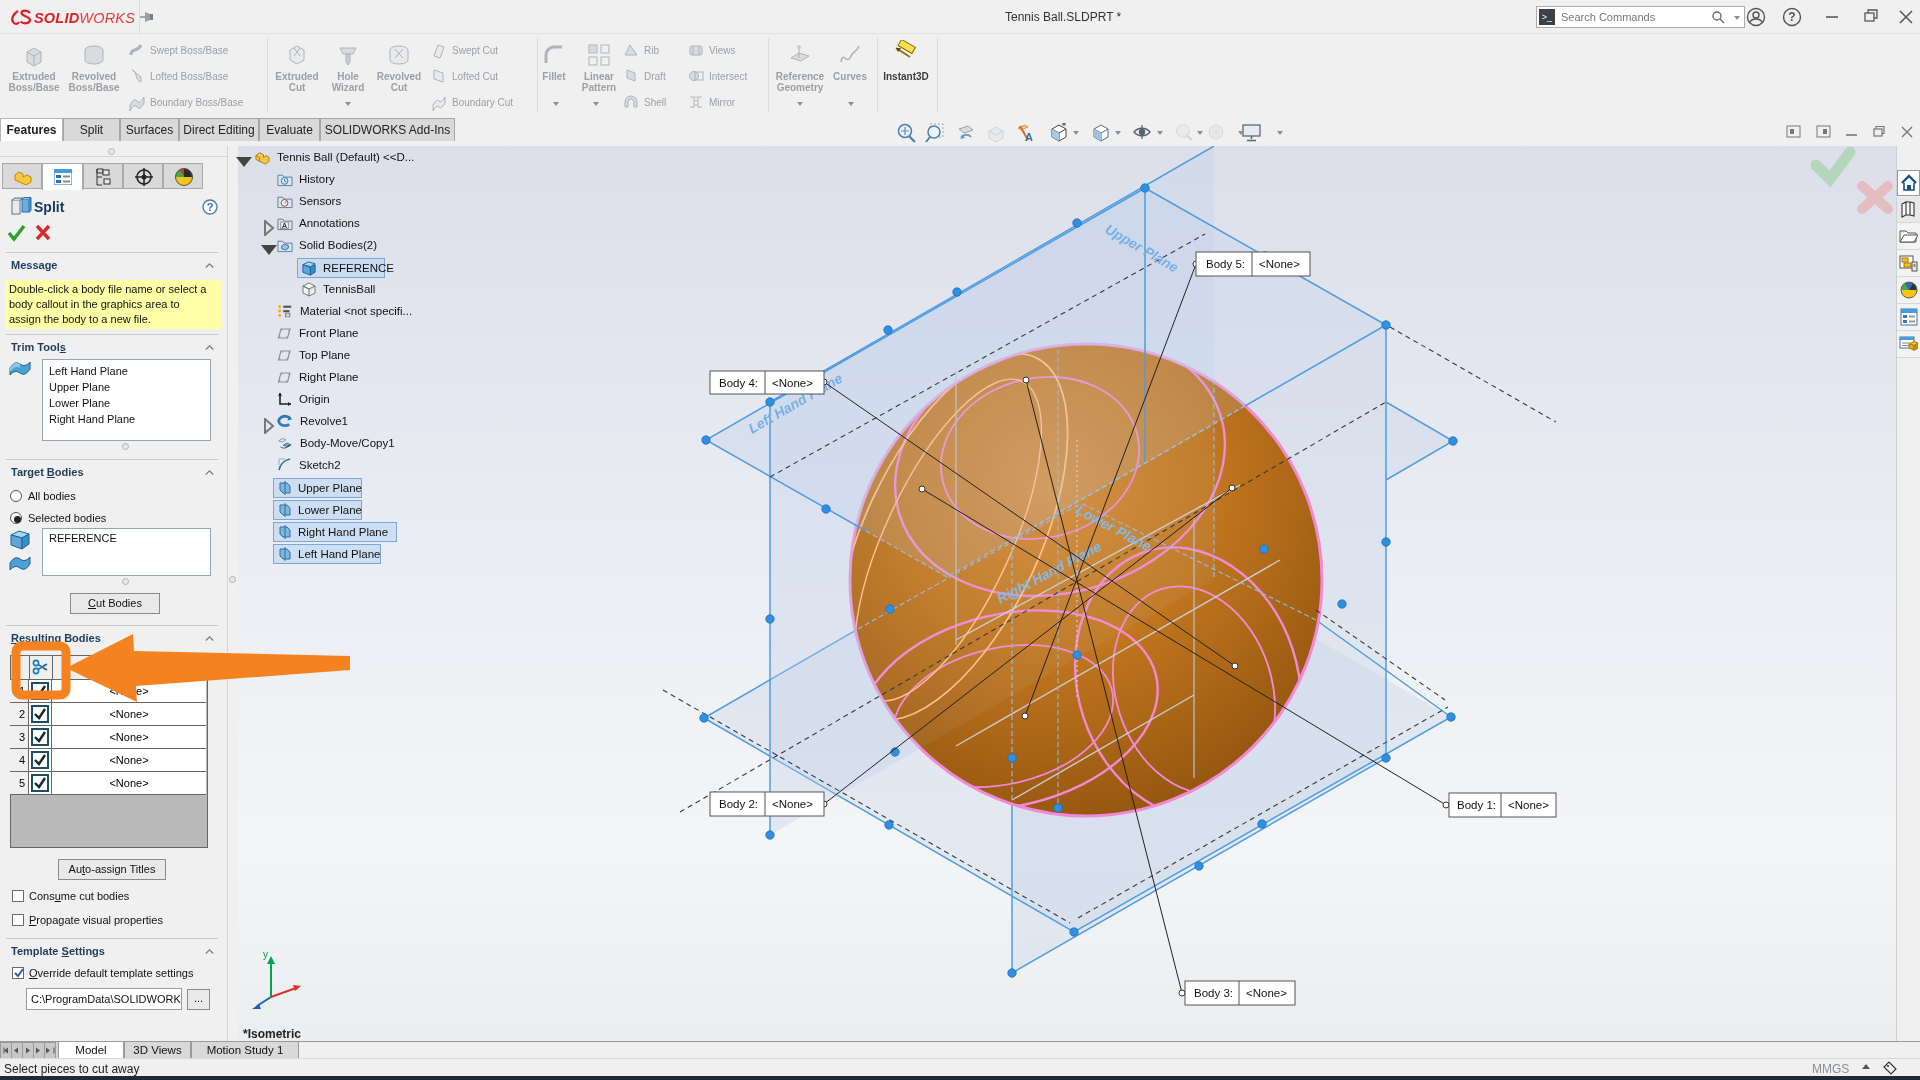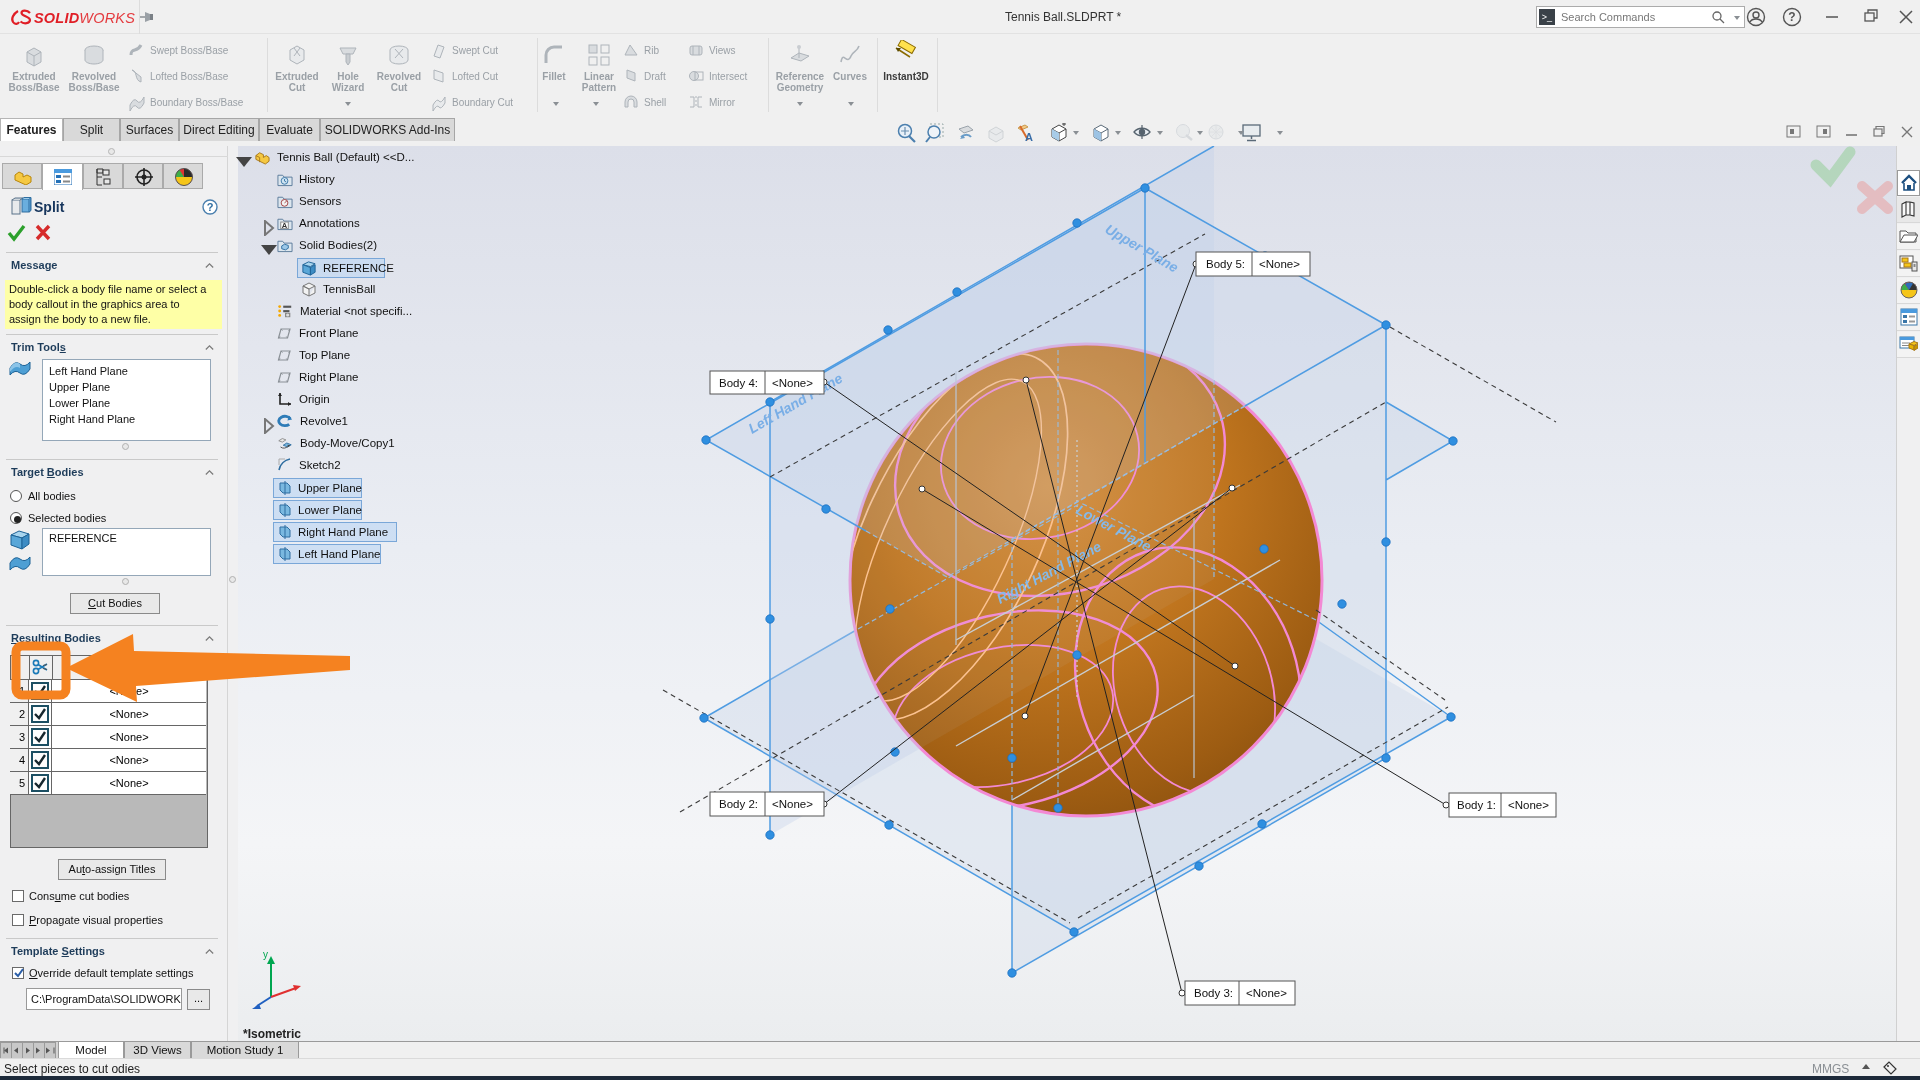--- a/index.html
+++ b/index.html
@@ -904,21 +904,21 @@
           <path d="M30 8.5 l-4 -3 v6 Z"></path>
           <path d="M40 8.5 l-4 -3 v6 Z"></path>
           <path d="M50 8.5 l-4 -3 v6 Z M53.5 5.5 v6 h1 v-6 Z"></path>
         </g>
     </svg>
     <div class="btab active" style="left:58px;width:66px;">Model</div>
     <div class="btab" style="left:124px;width:67px;">3D Views</div>
     <div class="btab" style="left:191px;width:108px;">Motion Study 1</div>
   </div>
   <div id="statusbar" class="abs">
-      <span style="position:absolute;left:4px;top:3px">Select pieces to cut odies</span>
+      <span style="position:absolute;left:4px;top:3px">Select pieces to cut away</span>
     <span style="position:absolute;left:1812px;top:3px;color:#8a8f94;">MMGS</span>
     <span style="position:absolute;left:1862px;top:5px;width:0;height:0;border-left:4px solid transparent;border-right:4px solid transparent;border-bottom:5px solid #555;"></span>
     <svg style="position:absolute;left:1883px;top:2px" width="14" height="14" viewBox="0 0 14 14">
         <path d="M1 6 L6 1 L13 8 L8 13 Z" fill="none" stroke="#333" stroke-width="1.2"></path>
         <circle cx="5" cy="5" r="1" fill="#333"></circle>
       </svg>
   </div>
   <div id="bottomstrip" class="abs"></div>
 </div>
 

